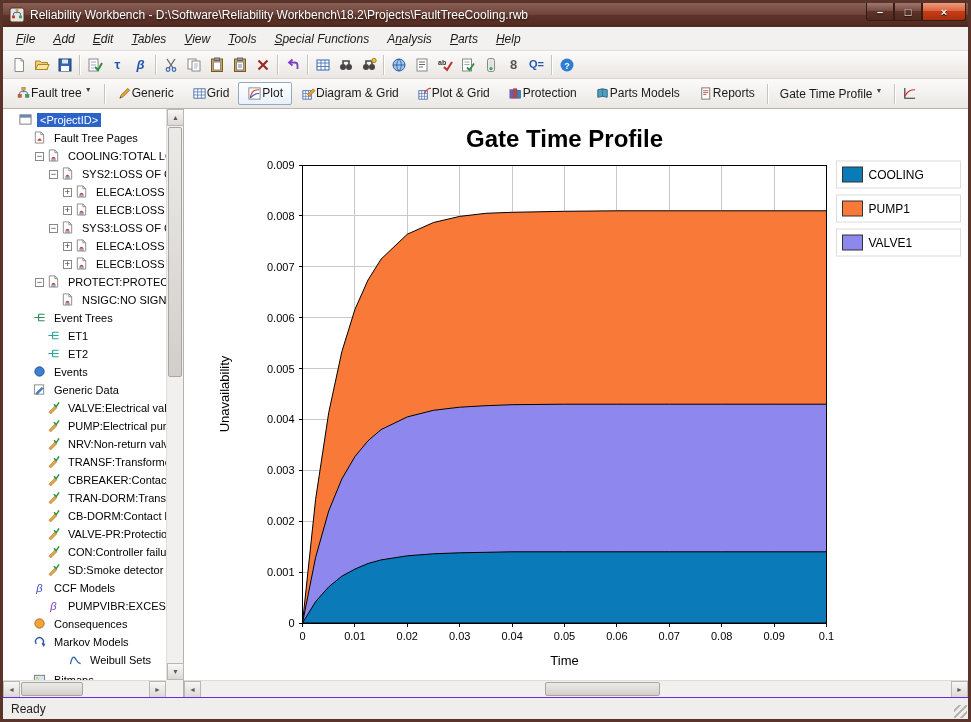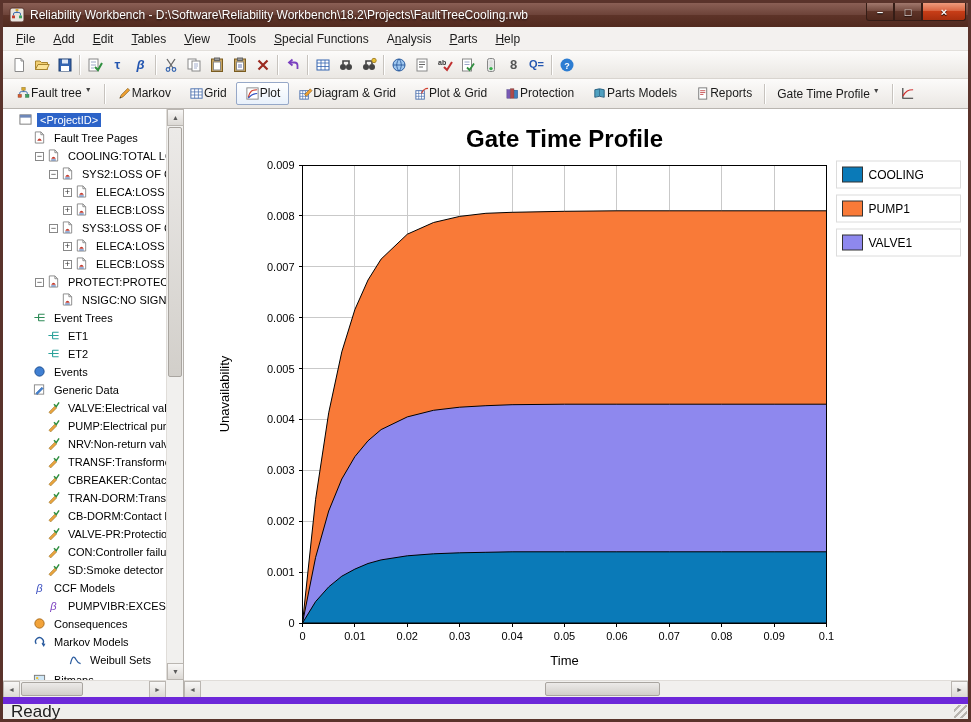--- a/index.html
+++ b/index.html
@@ -15,21 +15,21 @@
   .winbtn { width:28px; height:18px; display:flex; align-items:center; justify-content:center;
     font-size:11px; font-weight:bold; color:#fff; border:1px solid #351d16; border-top:none;
     background:linear-gradient(#a1786d,#70473c 50%,#5e3428 50%,#4f281d); text-shadow:0 1px 1px #000; }
   .winbtn.min { border-radius:0 0 0 3px; }
   .winbtn.close { width:44px; border-radius:0 0 3px 0;
     background:linear-gradient(#ef9b7d,#d75f3b 50%,#c73d17 50%,#a92f0e); }
 
   
   .menubar { height:24px; flex:0 0 24px; display:flex; align-items:center; padding:0 4px;
     background:#f3f1ef; border-bottom:1px solid #e2dfdb; font-size:12px; color:#1a1a1a; }
-  .menu-item { padding:4px 9px; cursor:default; }
+  .menu-item { padding:4px 9px; cursor:default;font-style:italic; }
   .menu-item u { text-decoration:underline; }
 
   
   .toolbar { display:flex; align-items:center; padding:0 4px;
     background:linear-gradient(#fcfbfa,#eae7e3); border-bottom:1px solid #d8d4cf; }
   .tb1 { height:28px; flex:0 0 28px; }
   .tb2 { height:30px; flex:0 0 30px; border-bottom:1px solid #b9b5b0; }
   .tb-icon { width:23px; height:23px; display:flex; align-items:center; justify-content:center; border-radius:2px; }
   .tb-icon .glyph { font-size:13px; line-height:1; }
   .tb-sep { width:1px; height:20px; background:#c7c3be; box-shadow:1px 0 0 #fff; margin:0 3px; flex:0 0 1px; }
@@ -64,22 +64,22 @@
   .vscroll .sb-btn.up { top:0; }    .vscroll .sb-btn.up::before { content:"▲"; }
   .vscroll .sb-btn.down { bottom:0; } .vscroll .sb-btn.down::before { content:"▼"; }
   .hscroll .sb-btn.left { left:0; }  .hscroll .sb-btn.left::before { content:"◄"; }
   .hscroll .sb-btn.right { right:0; } .hscroll .sb-btn.right::before { content:"►"; }
   .sb-thumb { position:absolute; background:linear-gradient(#eceae8,#d2cfca); border:1px solid #a9a5a0; border-radius:2px; }
   .vscroll .sb-thumb { left:1px; right:1px; top:18px; height:250px; }
   .tree-h .sb-thumb { top:1px; bottom:1px; left:18px; width:62px; }
   .chart-h .sb-thumb { top:1px; bottom:1px; left:46%; width:115px; }
 
   
-  .statusbar { height:22px; flex:0 0 22px; background:#f0eeec; border-top:7px solid #6d28d9;
-    display:flex; align-items:center; padding:0 8px; font-size:17px; color:#222; position:relative; }
+  .statusbar { height:22px; flex:0 0 22px; background:#f0eeec; border-top:1px solid #6d28d9;
+    display:flex; align-items:center; padding:0 8px; font-size:12px; color:#222; position:relative; }
   .grip { position:absolute; right:1px; bottom:1px; width:13px; height:13px;
     background:repeating-linear-gradient(135deg, transparent 0 3px, #b9b5b0 3px 5px); }
 </style>
 </head>
 <body>
 
 <div class="window">
   <div class="titlebar">
     <span class="app-icon" id="appicon"><svg viewBox="0 0 16 16" width="16" height="16">
           <rect x="1" y="1" width="14" height="14" rx="2" fill="#e8e4de" stroke="#5a332b"></rect>
@@ -268,21 +268,21 @@
         <span class="dd-arrow">▼</span>
       </div>
       <div class="tb-sep"></div>
       <div class="tb2-btn">
         <span class="icon">
           <svg viewBox="0 0 16 16" width="15" height="15">
             <path d="M3 13 L4.5 9.5 L11.5 2.5 L13.5 4.5 L6.5 11.5 Z" fill="#f0a030" stroke="#7a5a20" stroke-width="0.7"></path>
             <path d="M3 13 L4.5 12.6 L3.4 11.5 Z" fill="#333"></path>
           </svg>
         </span>
-        <span>Markov</span>
+        <span>Generic</span>
       </div>
       <div class="tb2-btn">
         <span class="icon">
           <svg viewBox="0 0 16 16" width="15" height="15">
             <rect x="2" y="3" width="12" height="10" fill="#fff" stroke="#4a6fae"></rect>
             <path d="M2 6.3 H14 M2 9.6 H14 M6 3 V13 M10 3 V13" stroke="#4a6fae" stroke-width="0.8"></path>
           </svg>
         </span>
         <span>Grid</span>
       </div>

